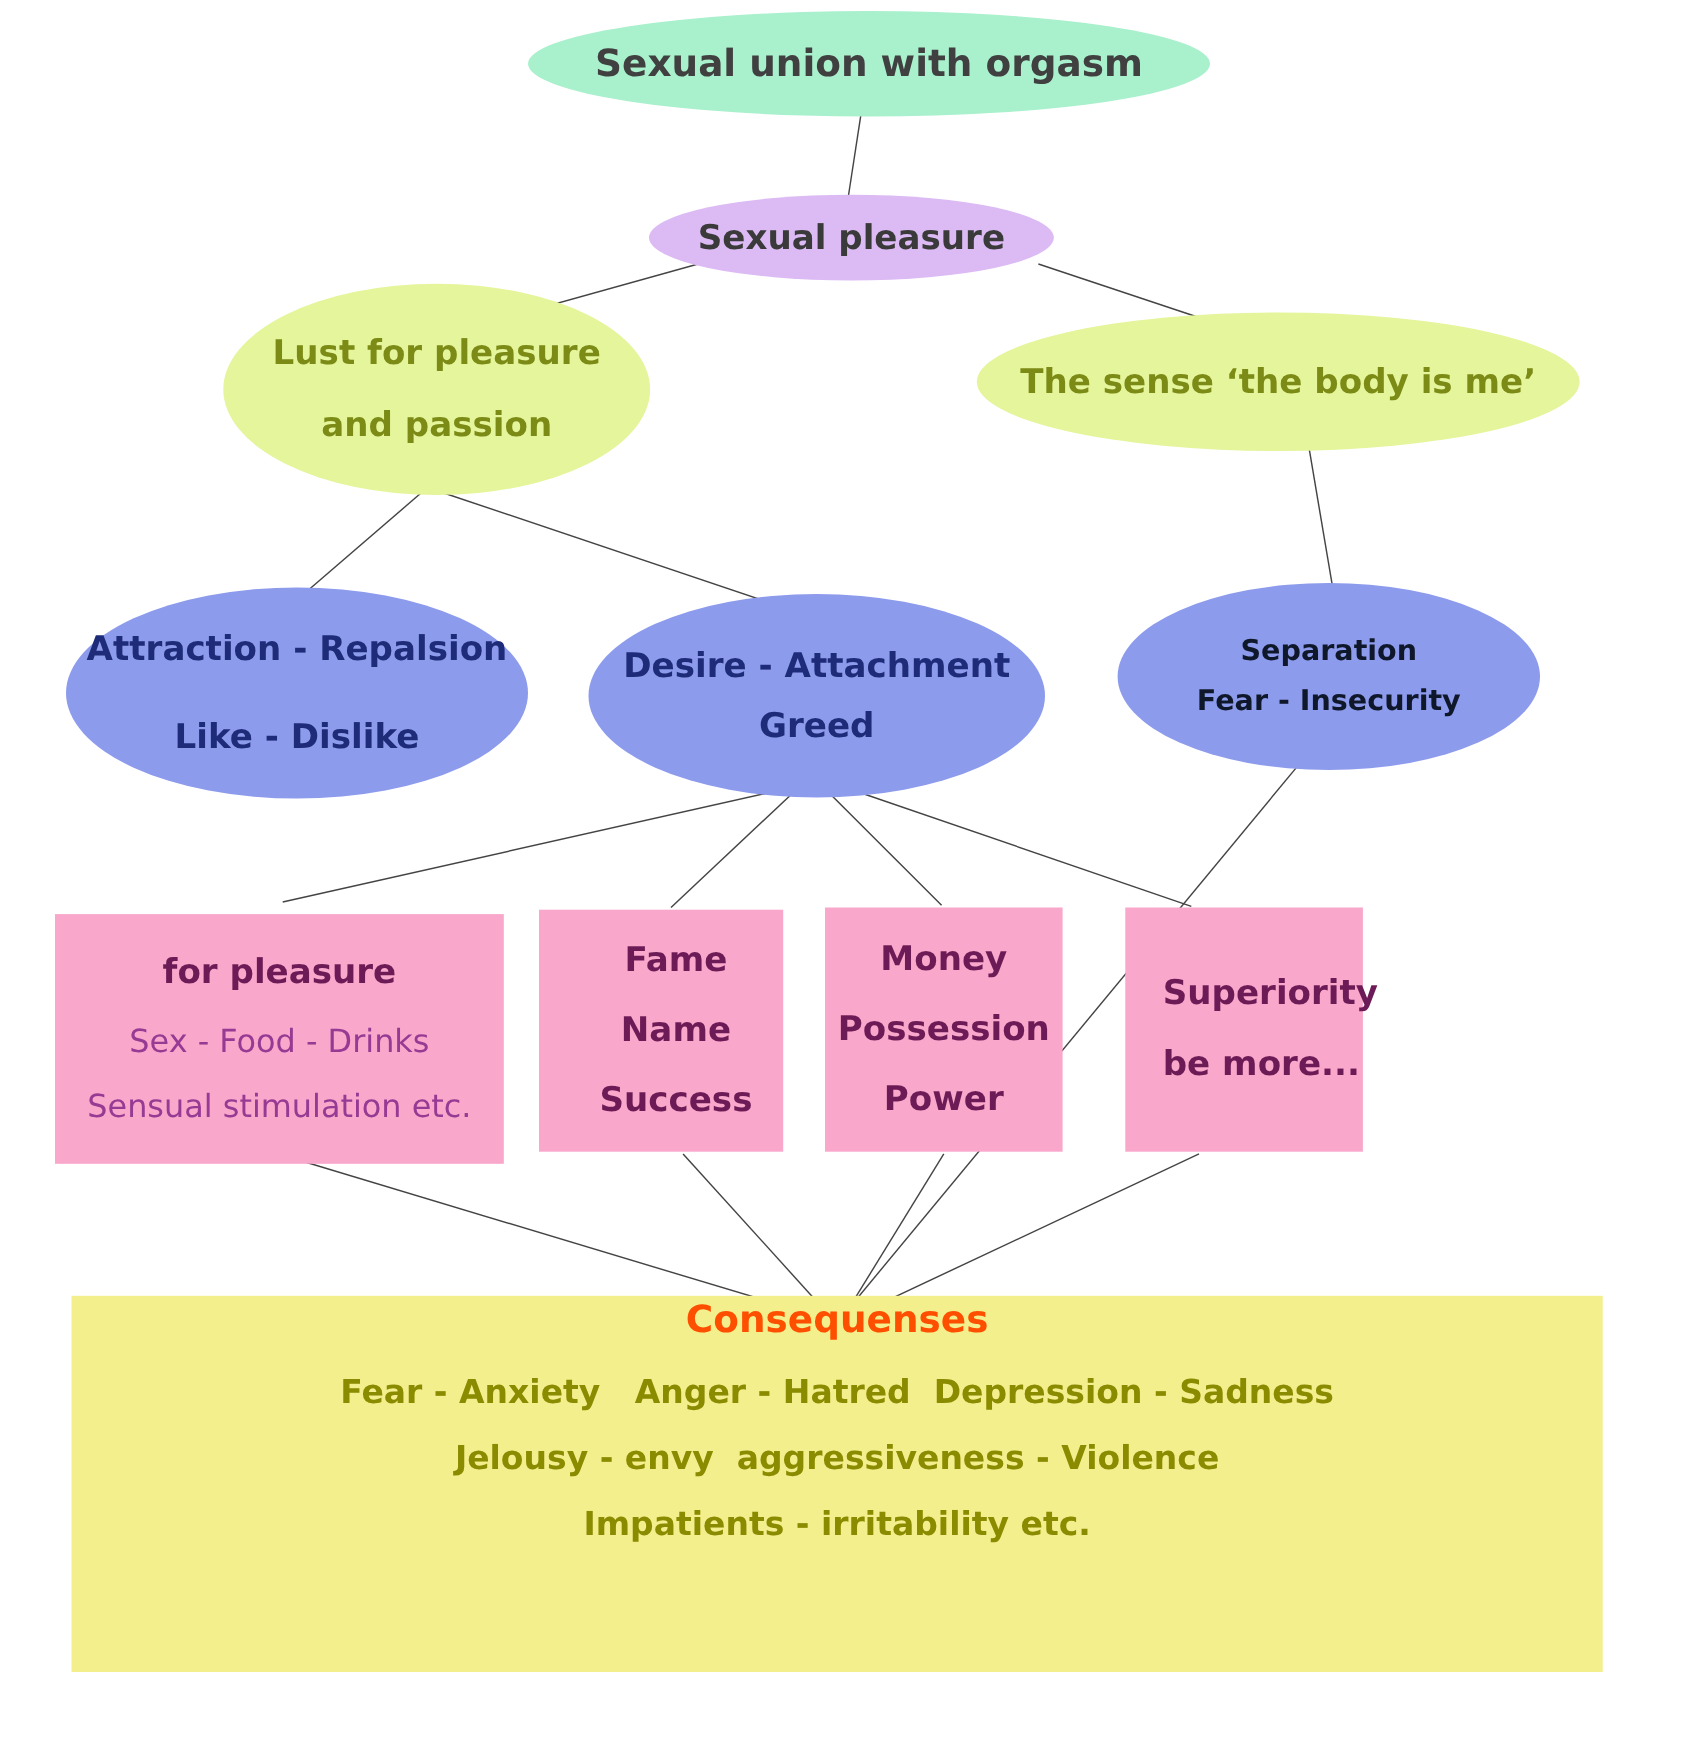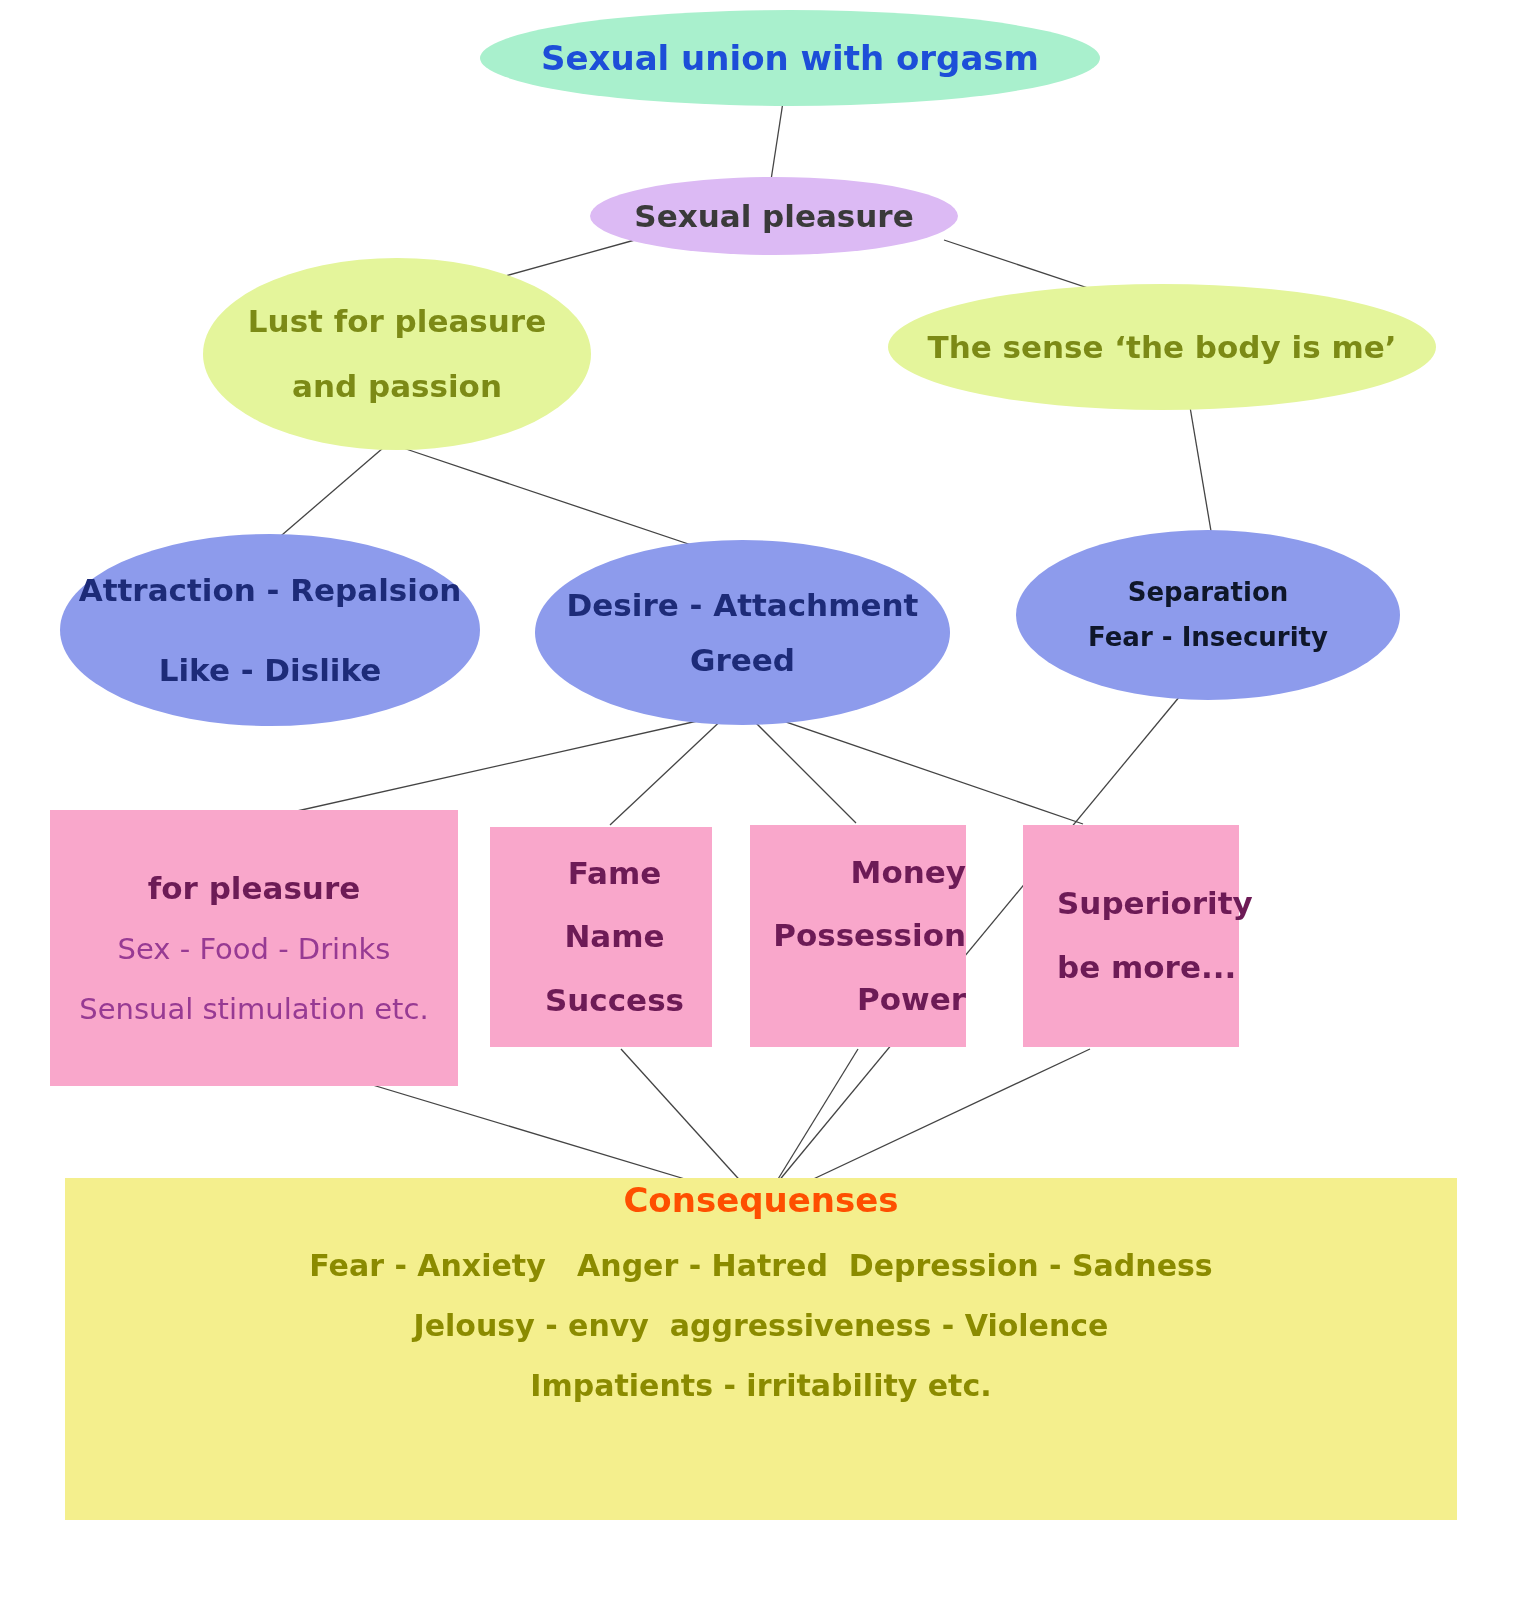--- a/index.html
+++ b/index.html
@@ -10,33 +10,33 @@
   svg.connectors { position:absolute; left:0; top:0; width:1539px; height:1600px; }
   svg.connectors line { stroke:#444; stroke-width:1.3; }
 
   .node {
     position:absolute; display:flex; flex-direction:column;
     align-items:center; justify-content:center; text-align:center;
     font-weight:bold; box-sizing:border-box;
   }
   .ellipse { border-radius:50%; }
 
-  .union      { left:480px; top:10px;  width:620px; height:96px;  background:#a9f0cd; color:#1d4ed8; font-size:34px; }
+  .union      { left:480px; top:10px;  width:620px; height:96px;  background:#a9f0cd; color:#404040; font-size:34px; }
   .pleasure   { left:590px; top:177px; width:368px; height:78px;  background:#dcbaf4; color:#3a3a3a; font-size:31px; }
   .lust       { left:203px; top:258px; width:388px; height:192px; background:#e4f59b; color:#7c8a16; font-size:31px; line-height:2.1; }
   .bodyme     { left:888px; top:284px; width:548px; height:126px; background:#e4f59b; color:#7c8a16; font-size:31px; }
   .attraction { left:60px;  top:534px; width:420px; height:192px; background:#8d9bec; color:#1d2b78; font-size:31px; line-height:1.75;gap:26px; }
   .desire     { left:535px; top:540px; width:415px; height:185px; background:#8d9bec; color:#1d2b78; font-size:31px; line-height:1.75; }
   .separation { left:1016px;top:530px; width:384px; height:170px; background:#8d9bec; color:#0f172a; font-size:26px; line-height:1.75; }
 
   .pinkbox { background:#f9a7cb; color:#6d1b56; font-size:31px; line-height:2.05; }
-  .box1 { left:50px;  top:810px; width:408px; height:276px; }
+  .box1 { left:50px;  top:831px; width:408px; height:227px; }
   .box1 .sub { color:#973a93; font-weight:400; font-size:29px; }
   .box2 { left:490px; top:827px; width:222px; height:220px;padding-left:27px; }
-  .box3 { left:750px; top:825px; width:216px; height:222px;align-items:flex-end; }
+  .box3 { left:750px; top:825px; width:216px; height:222px; }
   .box4 { left:1023px;top:825px; width:216px; height:222px; align-items:flex-start; text-align:right; padding-left:34px; }
 
   .consequences {
     position:absolute; left:65px; top:1178px; width:1392px; height:342px;
     background:#f4ef8d; box-sizing:border-box; 
     display:flex; flex-direction:column; align-items:center; text-align:center;
   }
   .consequences .ctitle { color:#fe4f00; font-size:34px; font-weight:bold; line-height:1.3; margin-bottom:14px; }
   .consequences .cline  { color:#8b8b00; font-size:30px; font-weight:bold; line-height:2.0; white-space:pre-wrap; }
 </style>

